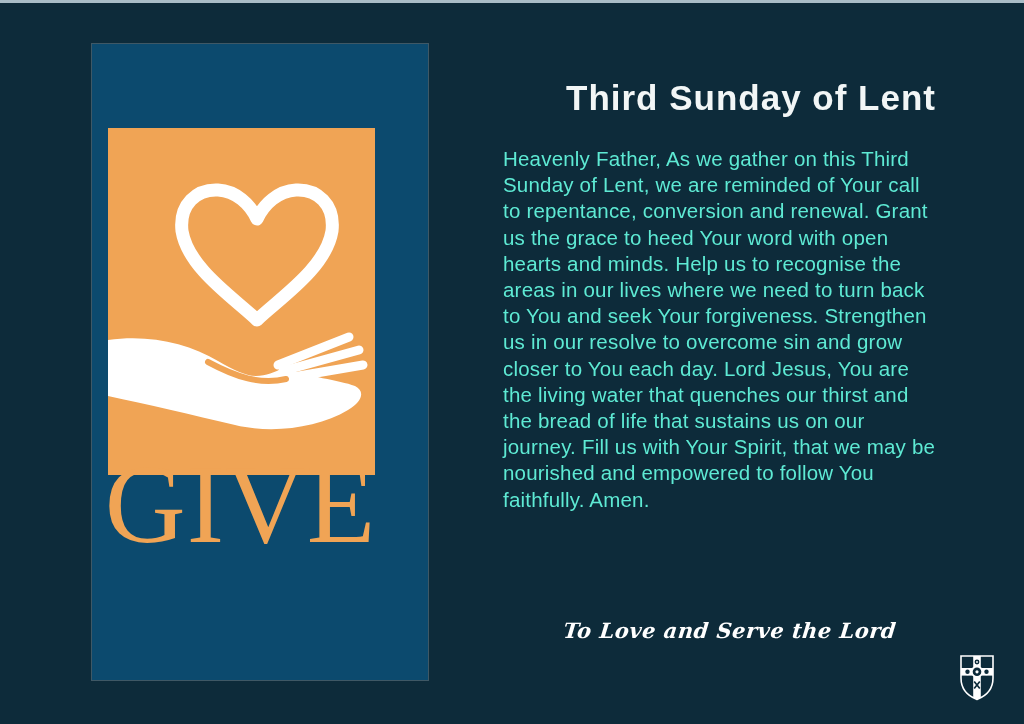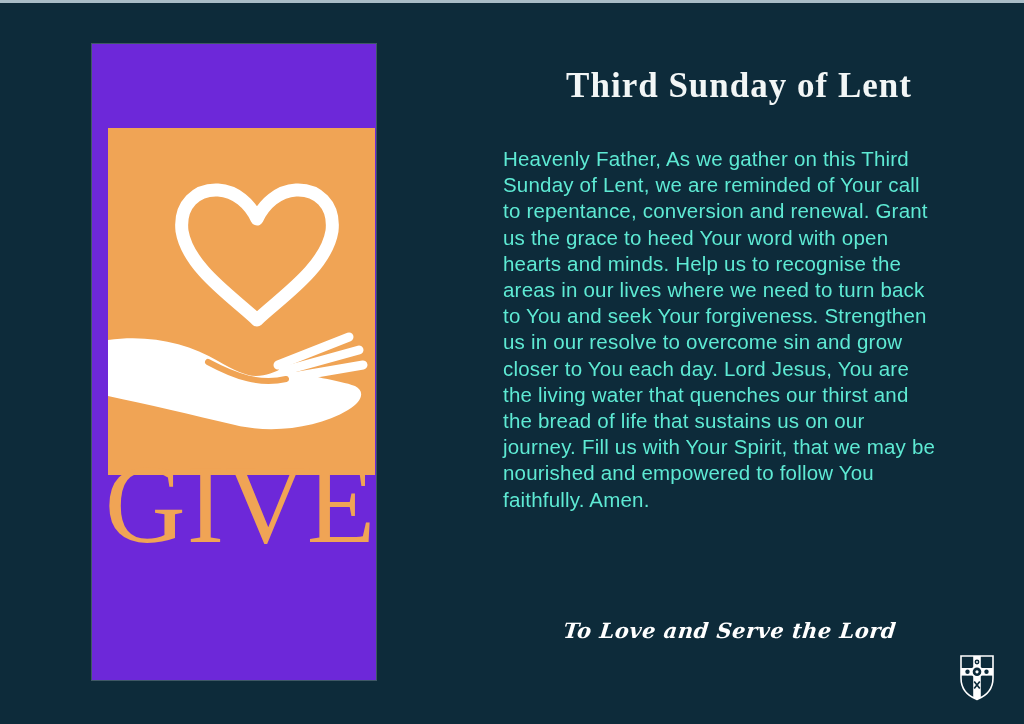--- a/index.html
+++ b/index.html
@@ -9,43 +9,43 @@
     background:#0d2b3a;
     overflow:hidden;
     font-family:"Liberation Sans",sans-serif;
   }
   .top-strip{
     position:absolute;left:0;top:0;width:1024px;height:3px;
     background:#a9bdc7;
   }
   
   .card{
-    position:absolute;left:92px;top:44px;width:284px;height:636px;
-    background:#6d28d9;
+    position:absolute;left:92px;top:44px;width:336px;height:636px;
+    background:#0c4a6e;
     box-shadow:0 0 0 1px rgba(125,145,155,.45);
   }
   .orange-square{
     position:absolute;left:16px;top:84px;width:267px;height:347px;
     background:#f0a455;
   }
   .orange-square svg{position:absolute;left:0;top:0;}
   .give-word{
     position:absolute;left:0;top:404px;width:297px;
     text-align:center;
     font-family:"Liberation Serif",serif;
     font-size:112px;line-height:1;
     letter-spacing:1px;
     color:#f0a455;
     font-weight:400;
   }
   
   .title{
-    position:absolute;left:470px;top:62px;width:530px;margin:4px;
+    position:absolute;left:470px;top:62px;width:530px;margin:16px;
     text-align:center;white-space:nowrap;
-    font-family:Liberation Serif, serif;
+    font-family:Liberation Sans, sans-serif;
     font-weight:900;font-size:35px;letter-spacing:1px;
     color:#f2f6f6;
   }
   .prayer{
     position:absolute;left:503px;top:146px;width:515px;
     font-size:20.5px;line-height:26.2px;
     letter-spacing:.2px;
     color:#5eead4;
     white-space:pre;
   }

